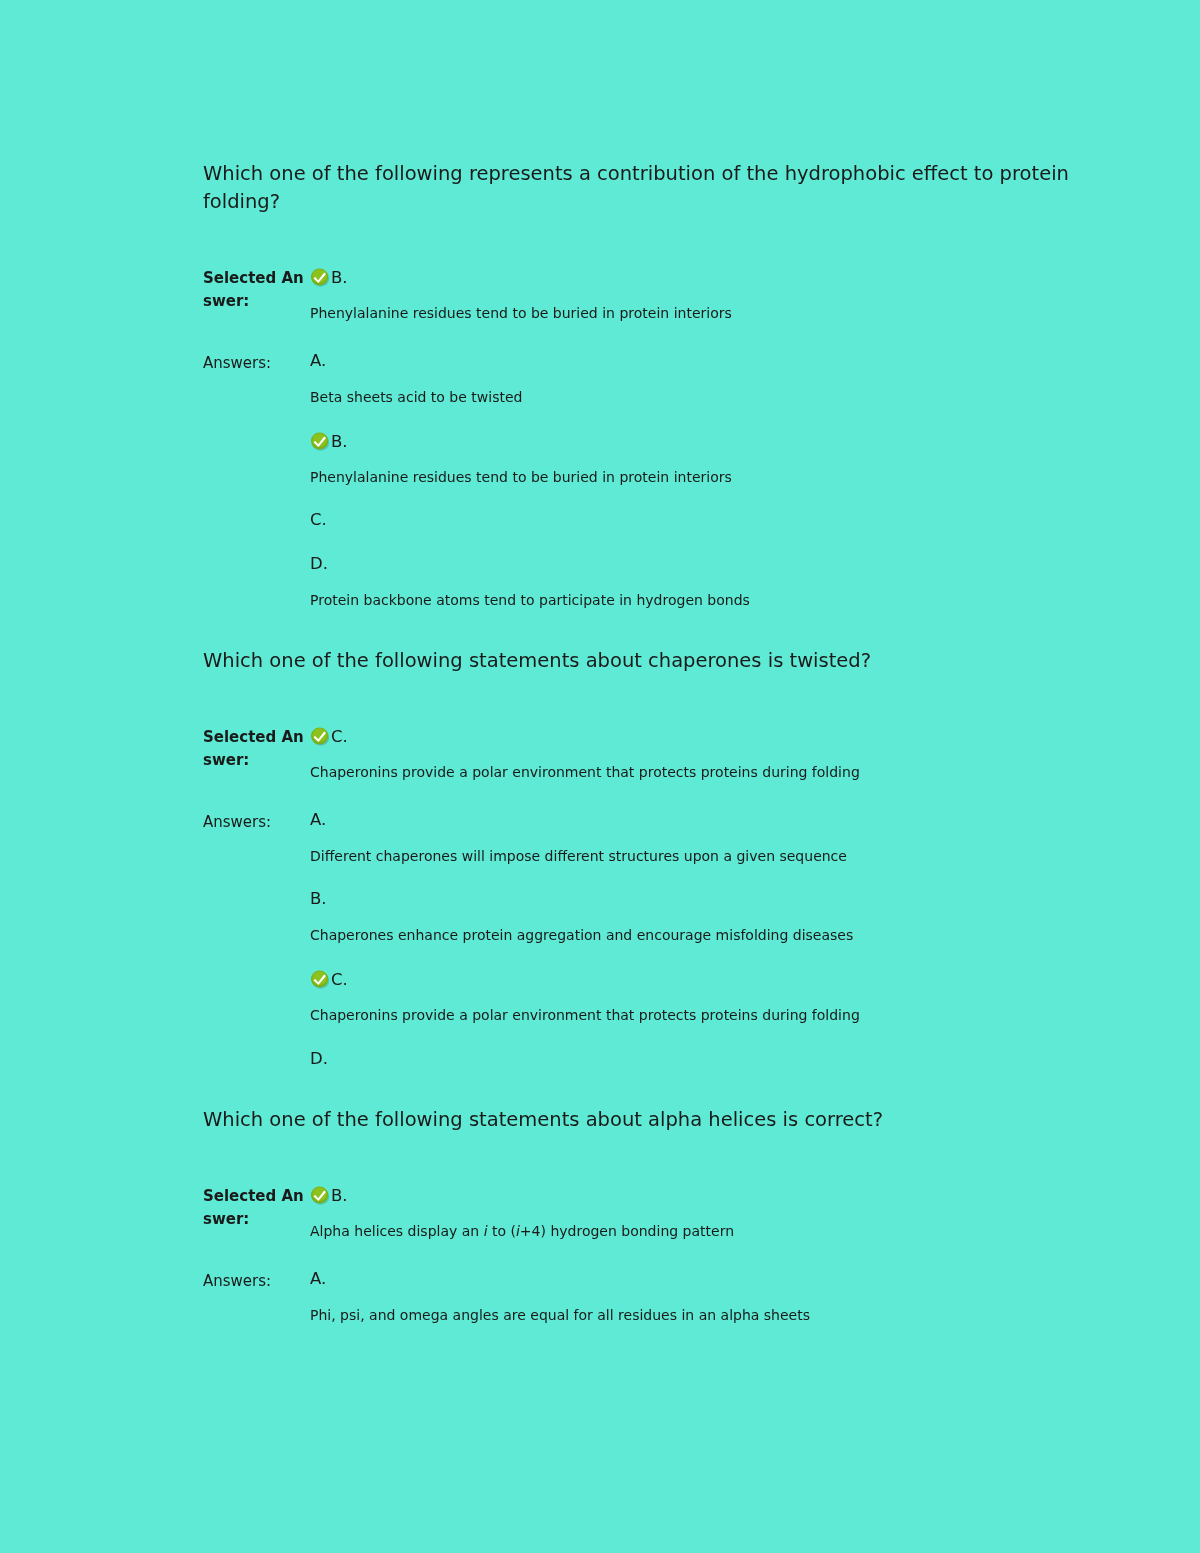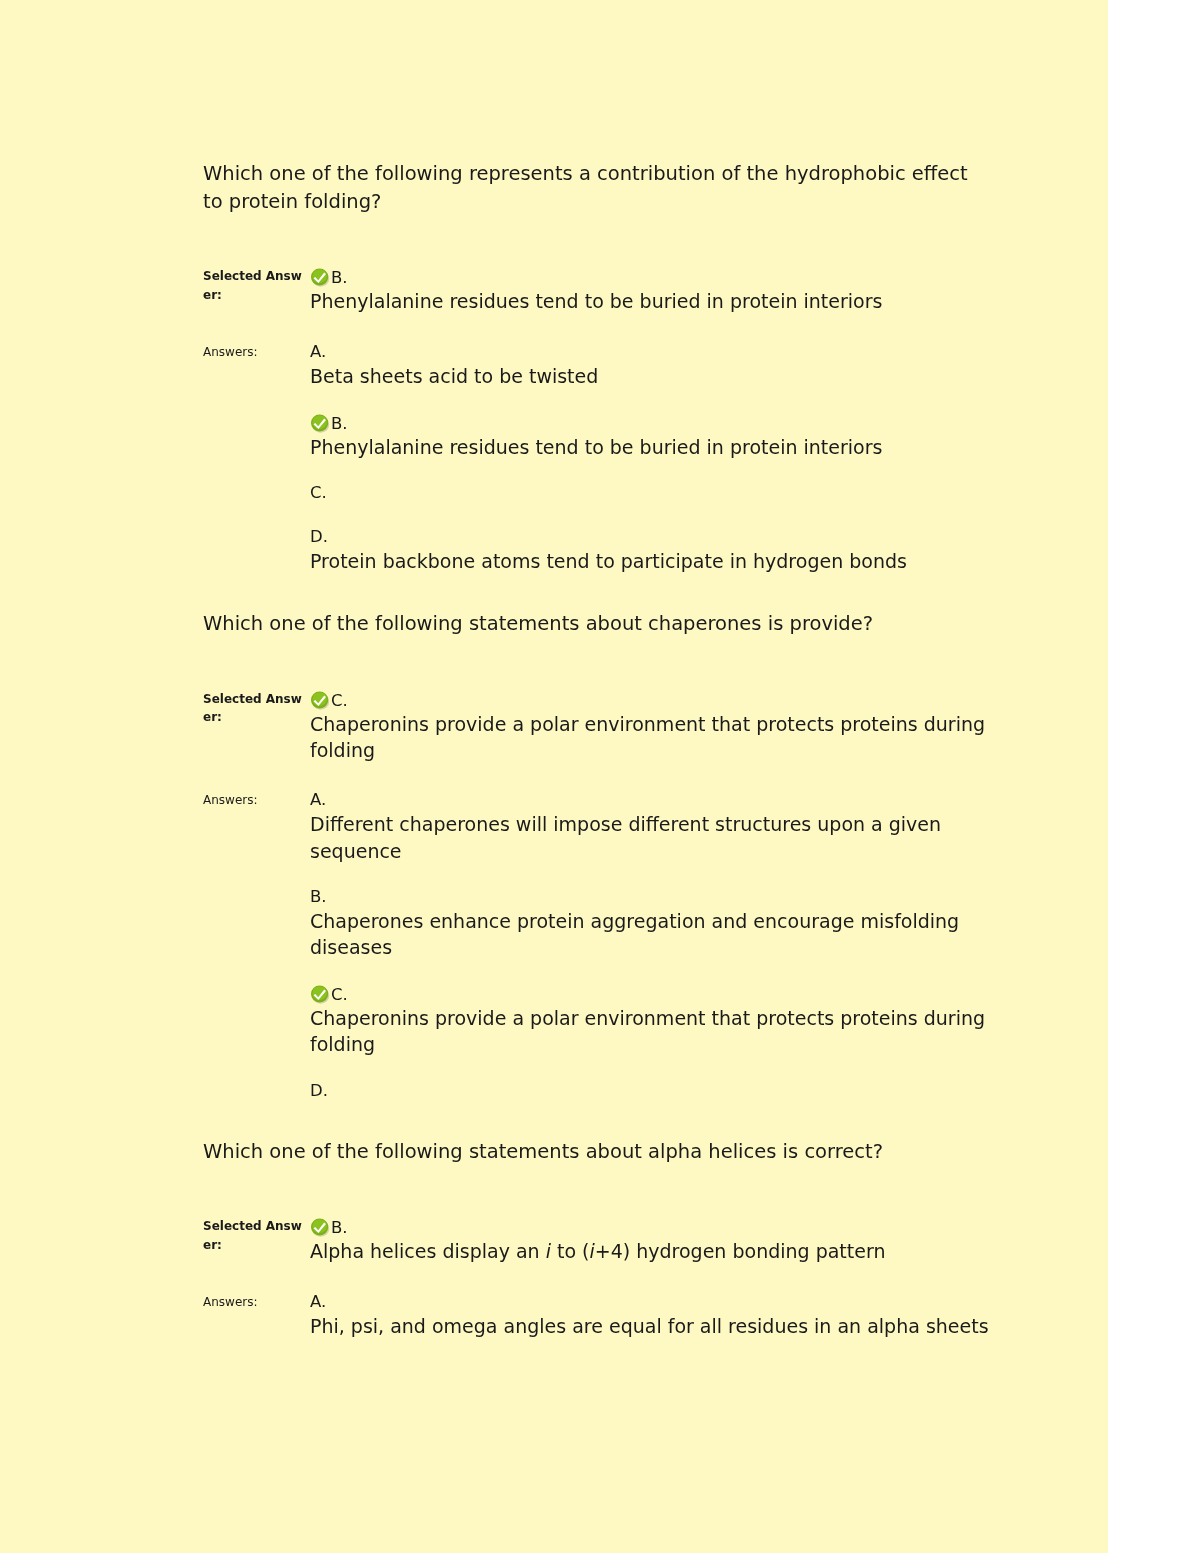--- a/index.html
+++ b/index.html
@@ -7,23 +7,23 @@
     margin: 0;
     padding: 0;
     background: #ffffff;
   }
   body {
     font-family: "DejaVu Sans", "Liberation Sans", sans-serif;
     color: #1a1a1a;
   }
   .page {
     position: relative;
-    width: 1108px;
+    width: 1200px;
     height: 1553px;
-    background: #fef9c3;
+    background: #5eead4;
     box-sizing: border-box;
     padding: 160px 115px 0 203px;
     overflow: hidden;
   }
   .qblock {
     margin-bottom: 0;
   }
   .question-text {
     font-size: 19.5px;
     line-height: 1.42;
@@ -38,21 +38,21 @@
     border-collapse: collapse;
   }
   .row {
     display: flex;
     align-items: flex-start;
   }
   .label-cell {
     width: 107px;
     min-width: 107px;
     flex: 0 0 107px;
-    font-size: 12px;
+    font-size: 15px;
     line-height: 1.52;
     color: #1a1a1a;
     box-sizing: border-box;
     padding-right: 6px;
     word-break: break-all;
     overflow-wrap: anywhere;
   }
   .label-cell.bold {
     font-weight: 700;
   }
@@ -80,24 +80,24 @@
   }
   .check-icon {
     display: inline-block;
     width: 22px;
     height: 21px;
     vertical-align: -5px;
     margin-right: 0px;
     margin-left: -1px;
   }
   .choice-body {
-    font-size: 19px;
+    font-size: 14px;
     line-height: 1.38;
     color: #1a1a1a;
-    margin-top: 0;
+    margin-top: 16px;
     max-width: 790px;
   }
   .choice-body i {
     font-style: italic;
   }
   .sel-block .choice {
     margin-bottom: 0;
   }
   .gap-after-selected {
     height: 28px;
@@ -170,21 +170,21 @@
           </div>
 
         </div>
       </div>
     </div>
   </div>
 
   <div class="gap-between-questions"></div>
 
   <div class="qblock">
-    <p class="question-text">Which one of the following statements about chaperones is provide?</p>
+    <p class="question-text">Which one of the following statements about chaperones is twisted?</p>
 
     <div class="answers-table">
 
       <div class="row sel-block">
         <div class="label-cell bold">Selected Answer:</div>
         <div class="content-cell">
           <div class="choice">
             <span class="choice-letter-line">
               <span class="check-icon">
                 <svg viewBox="0 0 22 21" width="22" height="21" aria-hidden="true">

